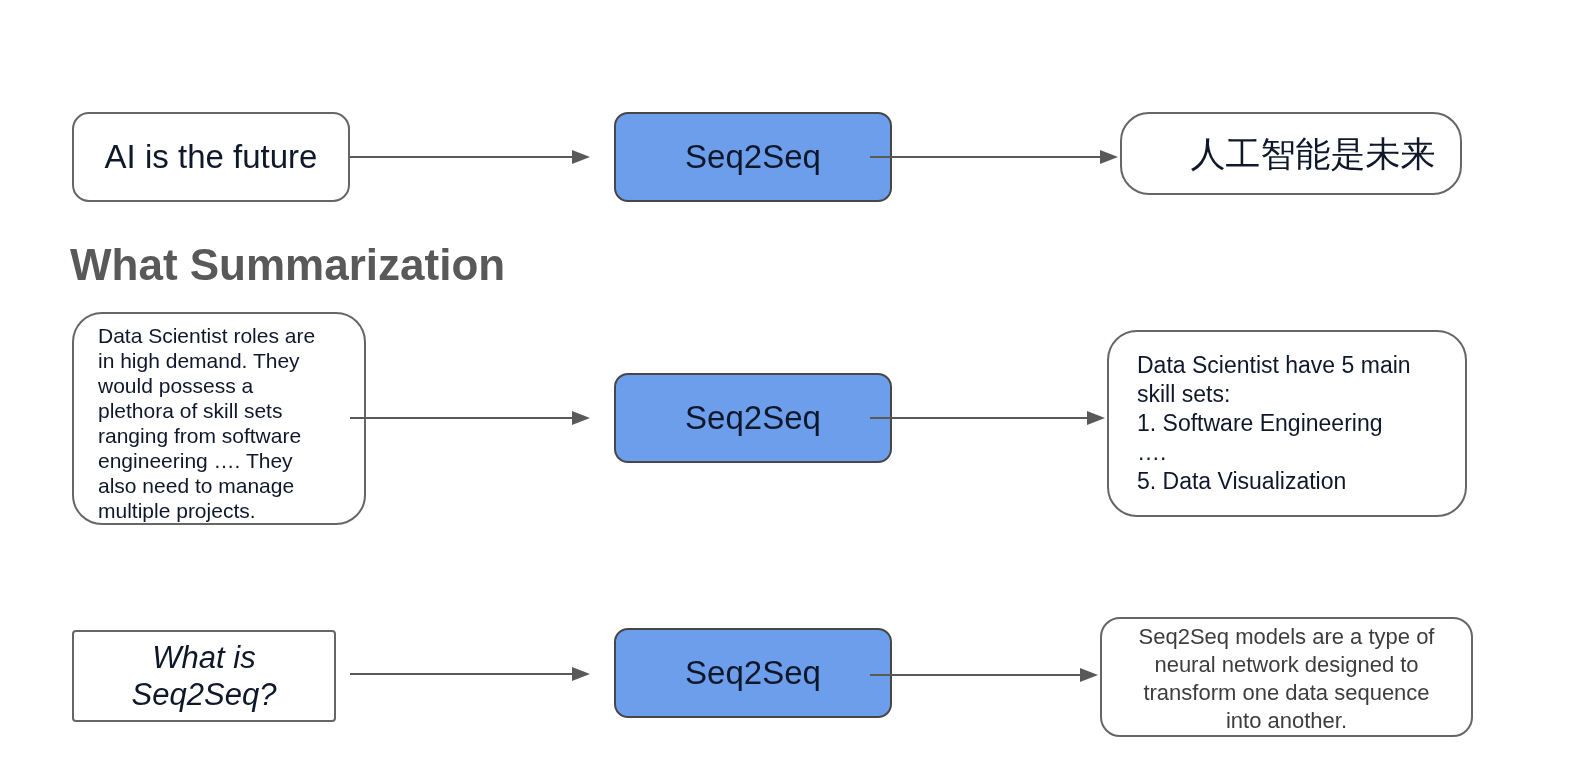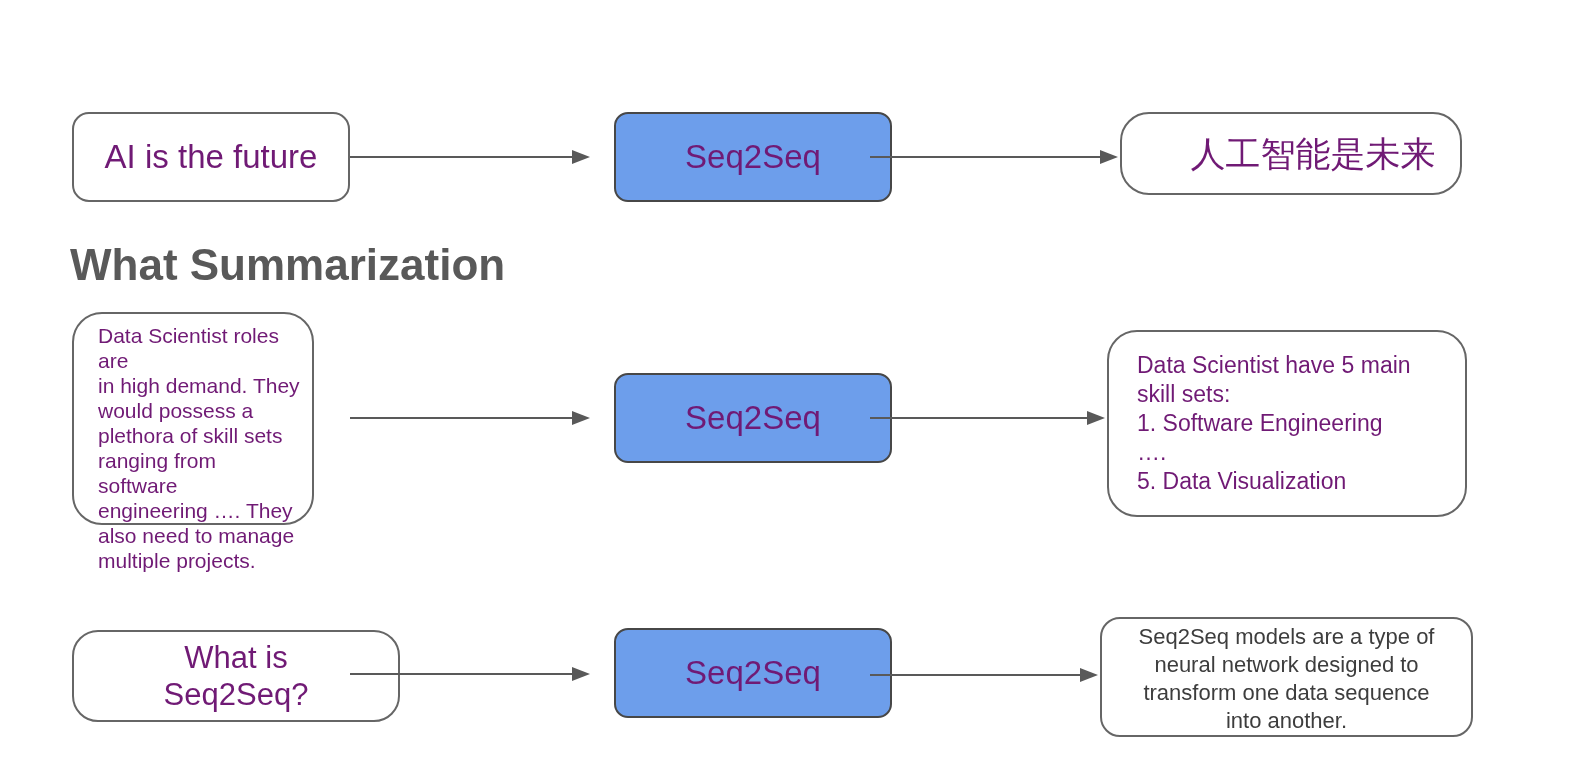--- a/index.html
+++ b/index.html
@@ -38,38 +38,38 @@
     background: #ffffff;
     border: 2px solid #666666;
   }
   .box.blue {
     background: #6d9eeb;
     border-color: #474747;
     margin-left: 22px;
   }
   .box-text {
     white-space: pre-line;
-    color: #701a75;
+    color: #0f172a;
   }
 
   
   .r1-in    { left: 72px;   top: 112px; width: 278px; height: 90px;  border-radius: 17px; }
   .r1-model { left: 592px;  top: 112px; width: 278px; height: 90px;  border-radius: 14px; }
   .r1-out   { left: 1120px; top: 112px; width: 342px; height: 83px;  border-radius: 29px; padding-left: 44px; }
 
   
-  .r2-in    { left: 72px;   top: 312px; width: 242px; height: 213px; border-radius: 30px;
+  .r2-in    { left: 72px;   top: 312px; width: 294px; height: 213px; border-radius: 30px;
               align-items: flex-start; justify-content: flex-start;
               padding: 9px 12px 9px 24px; }
   .r2-model { left: 592px;  top: 373px; width: 278px; height: 90px;  border-radius: 14px; }
   .r2-out   { left: 1107px; top: 330px; width: 360px; height: 187px; border-radius: 30px;
               justify-content: flex-start; padding-left: 28px; }
 
   
-  .r3-in    { left: 72px;   top: 630px; width: 328px; height: 92px;  border-radius: 26px; }
+  .r3-in    { left: 72px;   top: 630px; width: 264px; height: 92px;  border-radius: 4px; font-style: italic; }
   .r3-model { left: 592px;  top: 628px; width: 278px; height: 90px;  border-radius: 14px; }
   .r3-out   { left: 1100px; top: 617px; width: 373px; height: 120px; border-radius: 20px;
               padding: 0 10px; align-items: flex-end; }
 
   .fs-big      { font-size: 33px; line-height: 40px; text-align: center; }
   .fs-cjk      { font-size: 35px; line-height: 42px; text-align: center; }
   .fs-two-line { font-size: 31px; line-height: 37px; text-align: center; }
   .fs-small    { font-size: 21px; line-height: 25px; text-align: left; }
   .fs-mid      { font-size: 23px; line-height: 29px; text-align: left; }
   .fs-answer   { font-size: 22px; line-height: 28px; text-align: center; color: #3d3d3d; }

